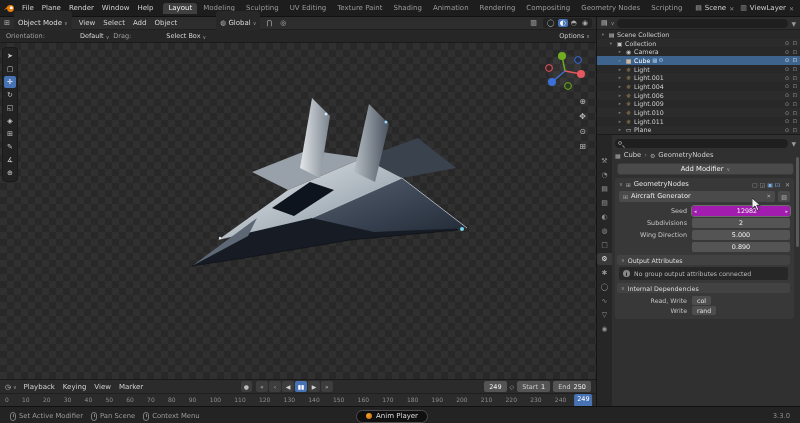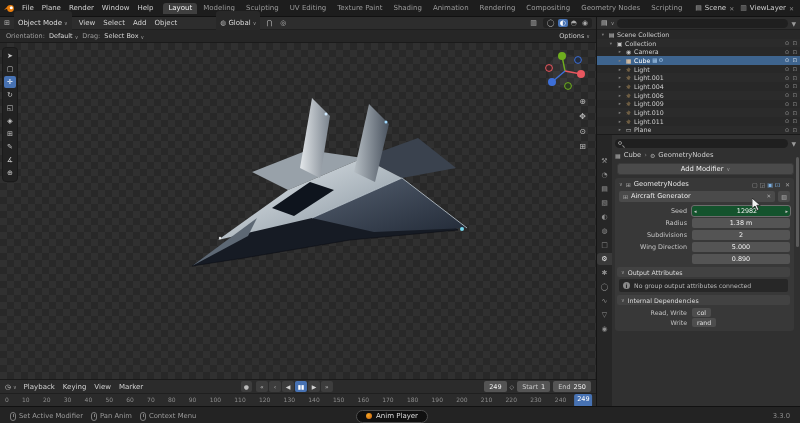--- a/index.html
+++ b/index.html
@@ -30,21 +30,21 @@
   .caret { font-size:5px; color:#999; }
   .hdr-menus { display:flex; gap:2px; }
   .hdr-menus .menu-item { padding:0 3px; }
   .mid-gap { width:28px; }
   .icon-btn { color:#b9b9b9; font-size:7px; padding:0 2px; }
   .shading-group { margin-left:auto; display:flex; gap:1px; background:#222; border-radius:3px; padding:1px 2px; }
   .shade-btn { font-size:7px; color:#aaa; padding:0 2px; border-radius:2px; }
   .shade-btn.active { background:#4772b3; color:#fff; }
 
   .vp-tools { height:13px; background:#262626; display:flex; align-items:center; gap:4px; padding:0 6px; border-bottom:1px solid #1a1a1a; font-size:6.5px; color:#9e9e9e; }
-  .vp-tools .val { color:#d8d8d8; display:flex; gap:2px; align-items:flex-end; }
+  .vp-tools .val { color:#d8d8d8; display:flex; gap:2px; align-items:flex-end;margin-left:31px; }
   .options { margin-left:auto; display:flex; gap:2px; align-items:center; color:#c9c9c9; }
 
   
   .viewport { position:relative; flex:1; overflow:hidden;
     background:
       linear-gradient(45deg,#303030 25%,transparent 25%,transparent 75%,#303030 75%),
       linear-gradient(45deg,#303030 25%,transparent 25%,transparent 75%,#303030 75%),
       #282828;
     background-position:0 0,7px 7px; background-size:14px 14px; }
   .toolcol { position:absolute; left:2px; top:4px; display:flex; flex-direction:column; gap:1px;
@@ -121,21 +121,21 @@
   .ng-row { height:12px; display:flex; align-items:center; gap:3px; margin:0 4px 3px; }
   .ng-field { flex:1; height:11px; background:#4a4a4a; border-radius:2px; display:flex; align-items:center; gap:3px;
     padding:0 4px; font-size:6.6px; color:#ececec; }
   .ng-x { margin-left:auto; color:#aaa; font-size:5.5px; }
   .ng-btn { width:12px; height:11px; background:#4a4a4a; border-radius:2px; display:flex; align-items:center;
     justify-content:center; font-size:6px; color:#bbb; }
   .field-row { height:11px; display:flex; align-items:center; margin:0 4px 1px 0; }
   .field-label { width:44%; text-align:right; padding-right:5px; font-size:6.4px; color:#c5c5c5; }
   .field-value { flex:1; height:10px; background:#545454; border-radius:2px; display:flex; align-items:center;
     justify-content:center; gap:2px; font-size:6.4px; color:#f2f2f2; position:relative; }
-  .field-value.hovered { background:#14532d; outline:1px solid #6c6c6c;padding-left:12px; }
+  .field-value.hovered { background:#a21caf; outline:1px solid #6c6c6c;padding-left:12px; }
   .fv-arrow { position:absolute; font-size:5px; color:#c9c9c9; }
   .fv-arrow.l { left:2px; } .fv-arrow.r { right:2px; }
   .sect { height:10px; background:#424242; border-radius:2px; margin:3px 4px 2px 2px; display:flex;
     align-items:center; gap:3px; padding:0 4px; font-size:6.3px; color:#dcdcdc; }
   .sect .caret { font-size:5px; }
   .info-box { background:#272727; border-radius:2px; margin:1px 6px 2px 4px; display:flex; align-items:center;
     gap:4px; padding:3px 4px; font-size:6.2px; color:#b8b8b8; }
   .info-i { min-width:7px; height:7px; border-radius:50%; background:#8a8a8a; color:#222; font-size:5.5px;
     display:flex; align-items:center; justify-content:center; font-weight:bold; }
   .dep-row { height:10px; display:flex; align-items:center; margin-right:4px; }
@@ -617,28 +617,20 @@
 
                 <div class="field-row">
                   <span class="field-label">Seed</span>
                   <div class="field-value hovered">
                     <span class="fv-arrow l">◂</span>
                     <span>12982</span>
                     <span class="fv-arrow r">▸</span>
                   </div>
                 </div>
 
-                <div class="field-row">
-                  <span class="field-label">Radius</span>
-                  <div class="field-value">
-
-                    <span>1.38 m</span>
-
-                  </div>
-                </div>
 
                 <div class="field-row">
                   <span class="field-label">Subdivisions</span>
                   <div class="field-value">
 
                     <span>2</span>
 
                   </div>
                 </div>
 
@@ -701,21 +693,21 @@
   <footer class="statusbar">
     <span style="display:flex;gap:8px">
 
         <span class="st-item">
           <span class="mouse"></span>
           <span>Set Active Modifier</span>
         </span>
 
         <span class="st-item">
           <span class="mouse"></span>
-          <span>Pan Anim</span>
+          <span>Pan Scene</span>
         </span>
 
         <span class="st-item">
           <span class="mouse"></span>
           <span>Context Menu</span>
         </span>
       </span>
     <span class="anim-pill">
       <span class="pill-dot"></span>
       <span>Anim Player</span>

